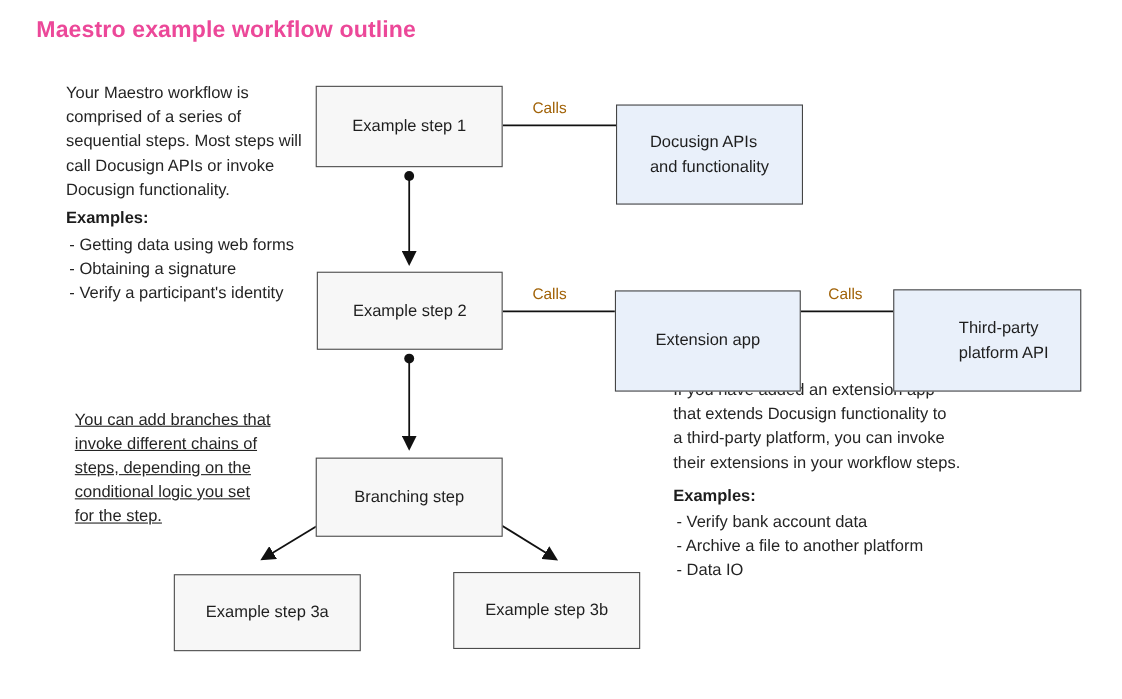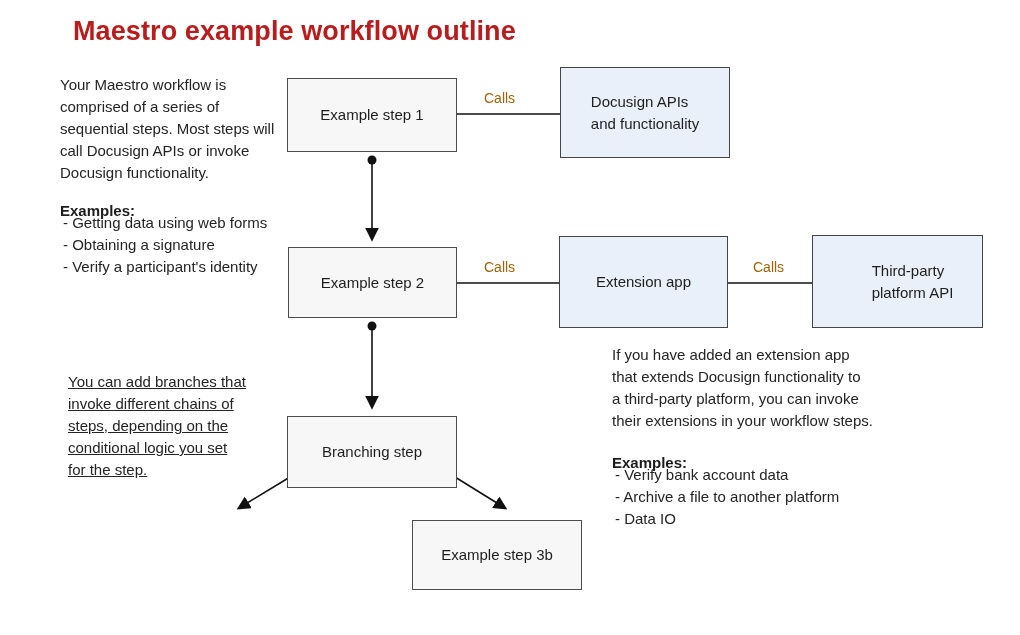--- a/index.html
+++ b/index.html
@@ -15,53 +15,53 @@
   html,body{background:var(--bg);}
   body{font-family:"Liberation Sans", sans-serif;color:var(--text);}
   .canvas{
     position:relative;
     width:1020px;height:635px;
     background:var(--bg);
     overflow:hidden;
   }
   .page-title{
     position:absolute;left:33px;top:16px;
-    font-size:27px;font-weight:700;color:#b91c1c;
+    font-size:21px;font-weight:700;color:#ec4899;
     letter-spacing:.1px;
-    margin-left:40px;
   }
   .note{
     position:absolute;
     font-size:15px;line-height:22px;
     white-space:pre-line;color:#242424;
   }
   .note-intro{left:60px;top:74px;width:260px;}
   .note-branching{left:68px;top:371px;width:240px;text-decoration:underline;}
   .note-extension{left:612px;top:344px;width:330px;}
   .examples-heading{
-    position:absolute;font-size:15px;font-weight:700;color:#1c1c1c;margin-top:12px;
+    position:absolute;font-size:15px;font-weight:700;color:#1c1c1c;
   }
   .examples-heading-1{left:60px;top:190px;}
   .examples-heading-2{left:612px;top:442px;}
   .examples-list{
     position:absolute;font-size:15px;line-height:22px;color:#242424;
   }
   .examples-list-1{left:63px;top:212px;}
   .examples-list-2{left:615px;top:464px;}
   .node{
     position:absolute;
     border:1.5px solid var(--node-border);
     background:var(--node-fill);
     display:flex;align-items:center;justify-content:center;
     font-size:15px;color:#1e1e1e;
     text-align:center;
   }
   .node.external{
     background:var(--external-fill);
     border-color:var(--external-border);
+    margin-top:28px;
   }
   .node .lbl{white-space:pre-line;text-align:left;line-height:22px;}
   .node.centered .lbl{text-align:center;}
   .node-step1{left:287px;top:78px;width:170px;height:74px;justify-content:center;}
   .node-docusign{left:560px;top:67px;width:170px;height:91px;}
   .node-step2{left:288px;top:247px;width:169px;height:71px;}
   .node-extension{left:559px;top:236px;width:169px;height:92px;}
   .node-thirdparty{left:812px;top:235px;width:171px;height:93px;padding-left:30px;}
   .node-branching{left:287px;top:416px;width:170px;height:72px;}
   .node-step3a{left:158px;top:522px;width:170px;height:70px;}
@@ -158,20 +158,23 @@
 
   <div class="node external node-thirdparty">
     <span class="lbl">Third-party
 platform API</span>
   </div>
 
   <div class="node centered node-branching">
     <span class="lbl">Branching step</span>
   </div>
 
+  <div class="node centered node-step3a">
+    <span class="lbl">Example step 3a</span>
+  </div>
 
   <div class="node centered node-step3b">
     <span class="lbl">Example step 3b</span>
   </div>
 
   <div class="calls-label calls-1">Calls</div>
   <div class="calls-label calls-2">Calls</div>
   <div class="calls-label calls-3">Calls</div>
 
 </div>

